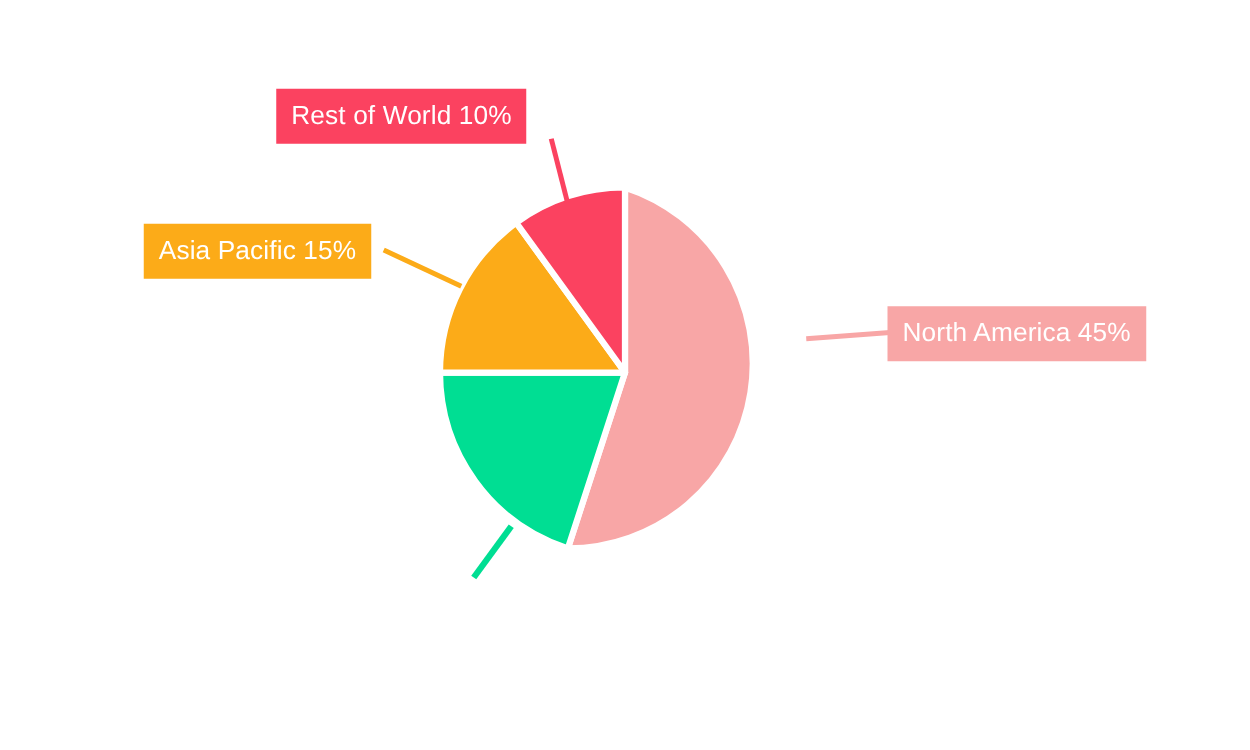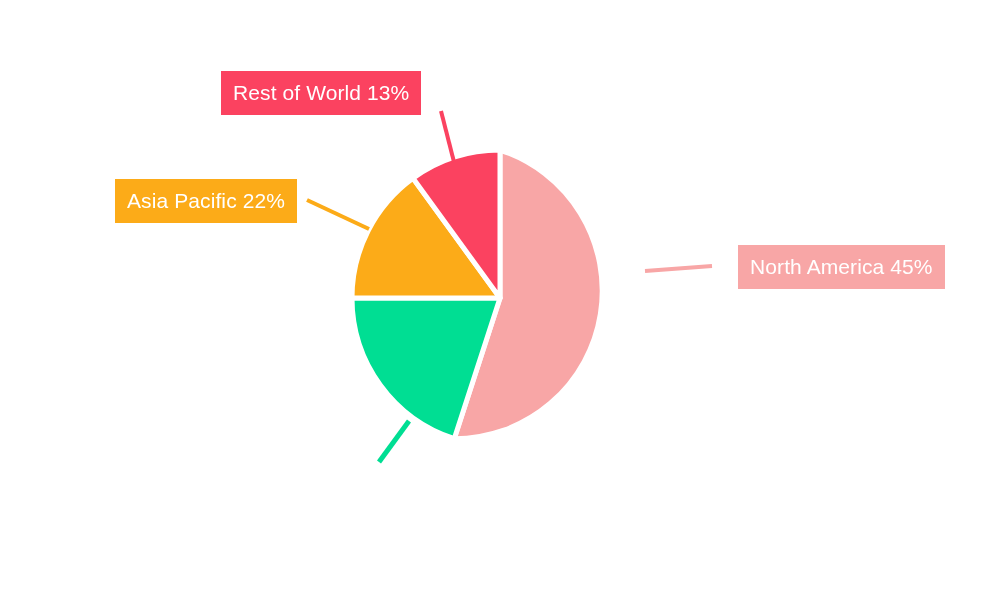--- a/index.html
+++ b/index.html
@@ -28,21 +28,21 @@
     align-items: center;
     box-sizing: border-box;
     color: #ffffff;
     font-family: "Liberation Sans", sans-serif;
     font-size: 21px;
     line-height: 1;
     white-space: nowrap;
     padding: 11px 12px 12px 12px;
     letter-spacing: 0.1px;
   }
-  #label-north-america { left: 738px; top: 245px; }
+  #label-north-america { left: 710px; top: 245px; }
   #label-europe        { left: 228px; top: 457px; }
   #label-asia-pacific  { left: 115px; top: 179px; }
   #label-rest-of-world { left: 221px; top: 71px; }
 </style>
 </head>
 <body>
 
 <div id="page">
 
   <svg id="chart-svg" viewBox="0 0 1000 600">
@@ -61,20 +61,20 @@
       <line x1="454" y1="162" x2="441" y2="111" stroke="#FB4260" stroke-width="4"></line>
     </g>
   </svg>
 
   <div class="callout-label" id="label-north-america" style="background:#F8A6A6;">
     <span>North America 45%</span>
   </div>
 
 
   <div class="callout-label" id="label-asia-pacific" style="background:#FCAB18;">
-    <span>Asia Pacific 22%</span>
+    <span>Asia Pacific 15%</span>
   </div>
 
   <div class="callout-label" id="label-rest-of-world" style="background:#FB4260;">
-    <span>Rest of World 13%</span>
+    <span>Rest of World 10%</span>
   </div>
 
 </div>
 
 </body></html>

